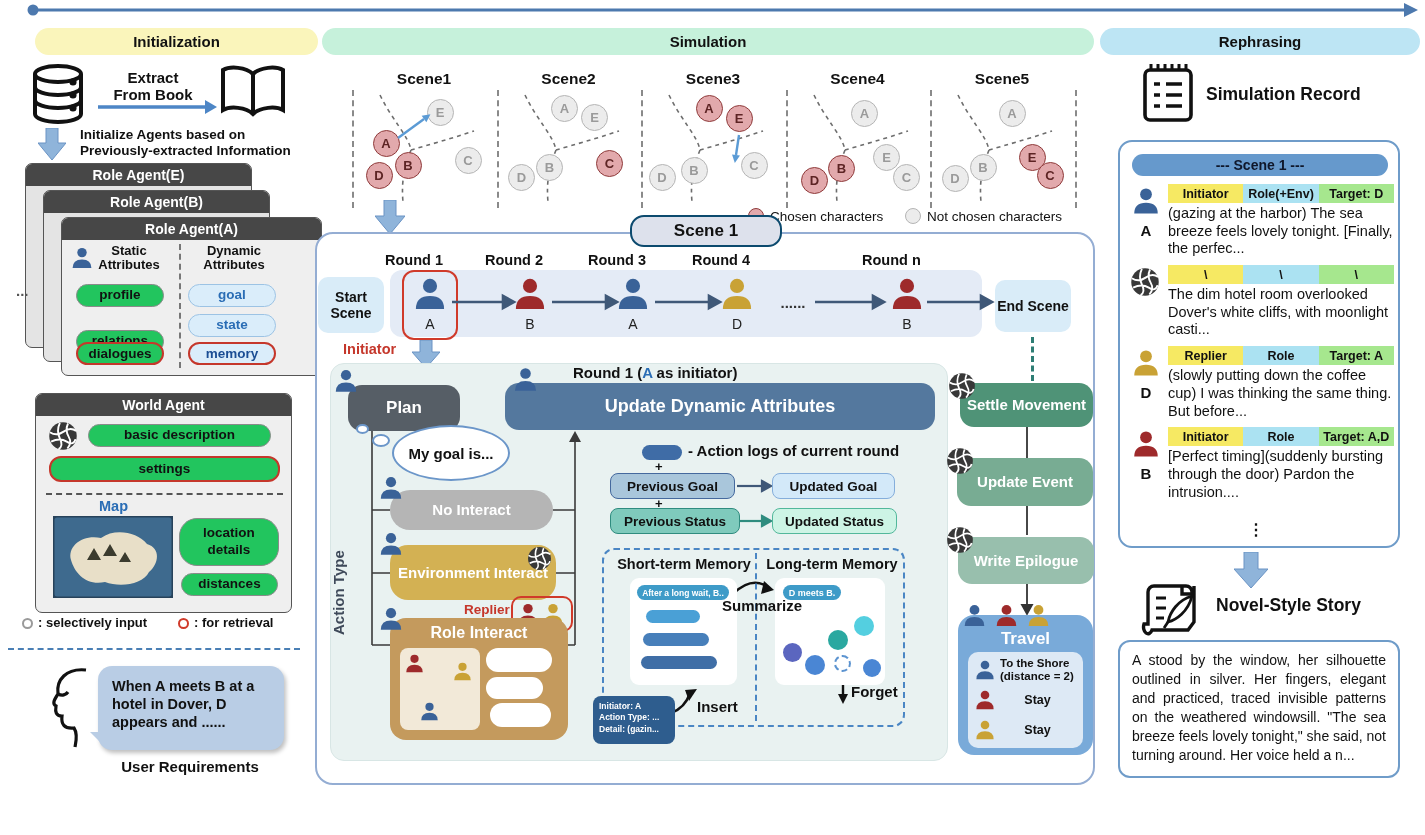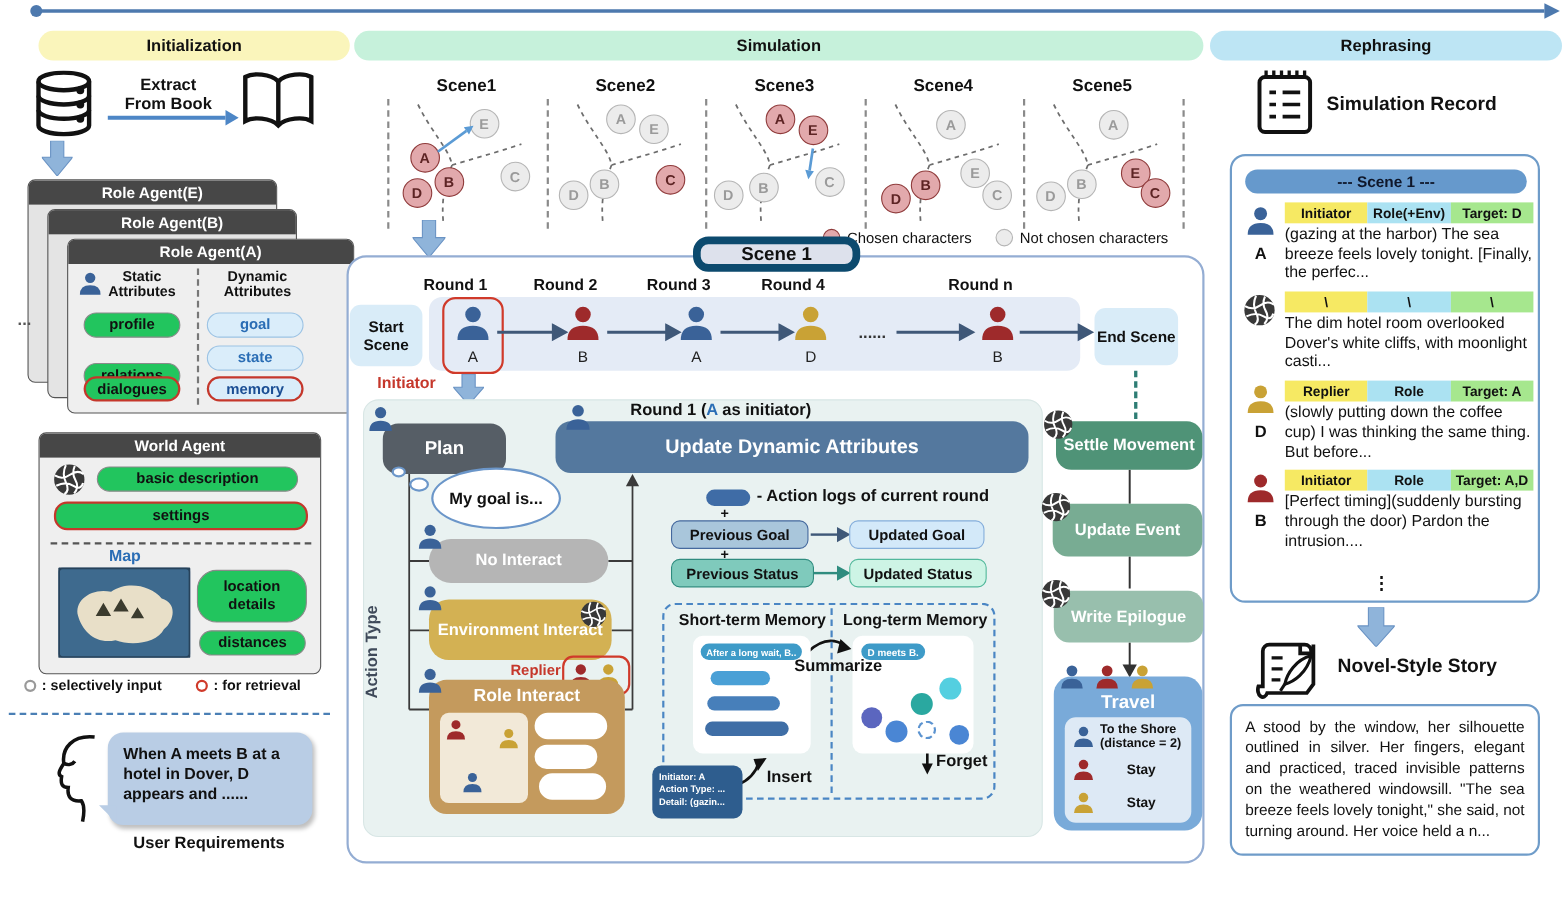--- a/index.html
+++ b/index.html
@@ -28,21 +28,21 @@
 .dashh{border-top:2px dashed #777;position:absolute}
 
 .scene{position:absolute;top:0;width:144px;height:150px}
 .scene-title{position:absolute;top:5px;width:100%;text-align:center;font-weight:bold;font-size:15.5px}
 .schar{position:absolute;width:27px;height:27px;border-radius:50%;font-weight:bold;font-size:13px;display:flex;align-items:center;justify-content:center}
 .schar.on{background:#e2a9ac;border:1.6px solid #8f3b3b;color:#5d2424}
 .schar.off{background:#ececec;border:1.6px solid #b5b5b5;color:#9a9a9a}
 .vsep{position:absolute;top:25px;height:118px;border-left:2.5px dashed #8a8a8a}
 
 .panel{position:absolute;border:2px solid #94add3;border-radius:18px;background:#fff}
-.badge{position:absolute;background:#dde1ec;border:7px solid #0c4a6e;border-radius:14px;font-weight:bold;font-size:17px;display:flex;align-items:center;justify-content:center}
+.badge{position:absolute;background:#dde1ec;border:2px solid #0c4a6e;border-radius:14px;font-weight:bold;font-size:17px;display:flex;align-items:center;justify-content:center}
 .lightbox{position:absolute;background:#d9ecf8;border-radius:10px;font-weight:bold;font-size:14px;display:flex;align-items:center;justify-content:center;text-align:center;line-height:1.15}
 .roundlbl{position:absolute;font-weight:bold;font-size:14.5px;}
 .rletter{position:absolute;font-size:14px;text-align:center;color:#222}
 
 .inner{position:absolute;background:#e9f2f1;border:1px solid #d8e6e5;border-radius:14px}
 .goalflow{position:absolute;border-radius:8px;font-weight:bold;font-size:13.5px;display:flex;align-items:center;justify-content:center}
 .actpill{position:absolute;color:#fff;font-weight:bold;font-size:15px;display:flex;align-items:center;justify-content:center;text-align:center;line-height:1.15}
 .memtitle{position:absolute;font-weight:bold;font-size:14.5px;text-align:center}
 .mpill{position:absolute;border-radius:8px}
 .mcircle{position:absolute;border-radius:50%}
@@ -90,20 +90,24 @@
   </svg>
   <span class="gicon" style="left:218px;top:64px;width:70px;height:55px">
     <svg viewBox="0 0 70 55" fill="none" stroke="#111" stroke-width="4">
       <path d="M35 10 C28 3 12 2 5 6 V46 C12 42 28 43 35 50 C42 43 58 42 65 46 V6 C58 2 42 3 35 10 Z"></path>
       <path d="M35 10 V50"></path>
     </svg>
   </span>
   <svg class="abs" style="left:38px;top:128px" width="28" height="32">
     <polygon points="8,0 20,0 20,15 28,15 14,32 0,15 8,15" fill="#8fb4da" stroke="#6a93c4"></polygon>
   </svg>
+  <div class="abs b" style="left:80px;top:127px;width:222px;font-size:13.5px;line-height:1.18">
+    <div>Initialize Agents based on</div>
+      <div>Previously-extracted Information</div>
+  </div>
 
   <div class="card" style="left:25px;top:163px;width:227px;height:185px">
     <div class="card-h">Role Agent(E)</div>
   </div>
   <div class="card" style="left:43px;top:190px;width:227px;height:172px">
     <div class="card-h">Role Agent(B)</div>
   </div>
   <div class="card" style="left:61px;top:217px;width:261px;height:159px;background:#efefef">
     <div class="card-h">Role Agent(A)</div>
     <span class="picon" style="left:8px;top:28px;width:24px;height:24px;color:#3a6298">

